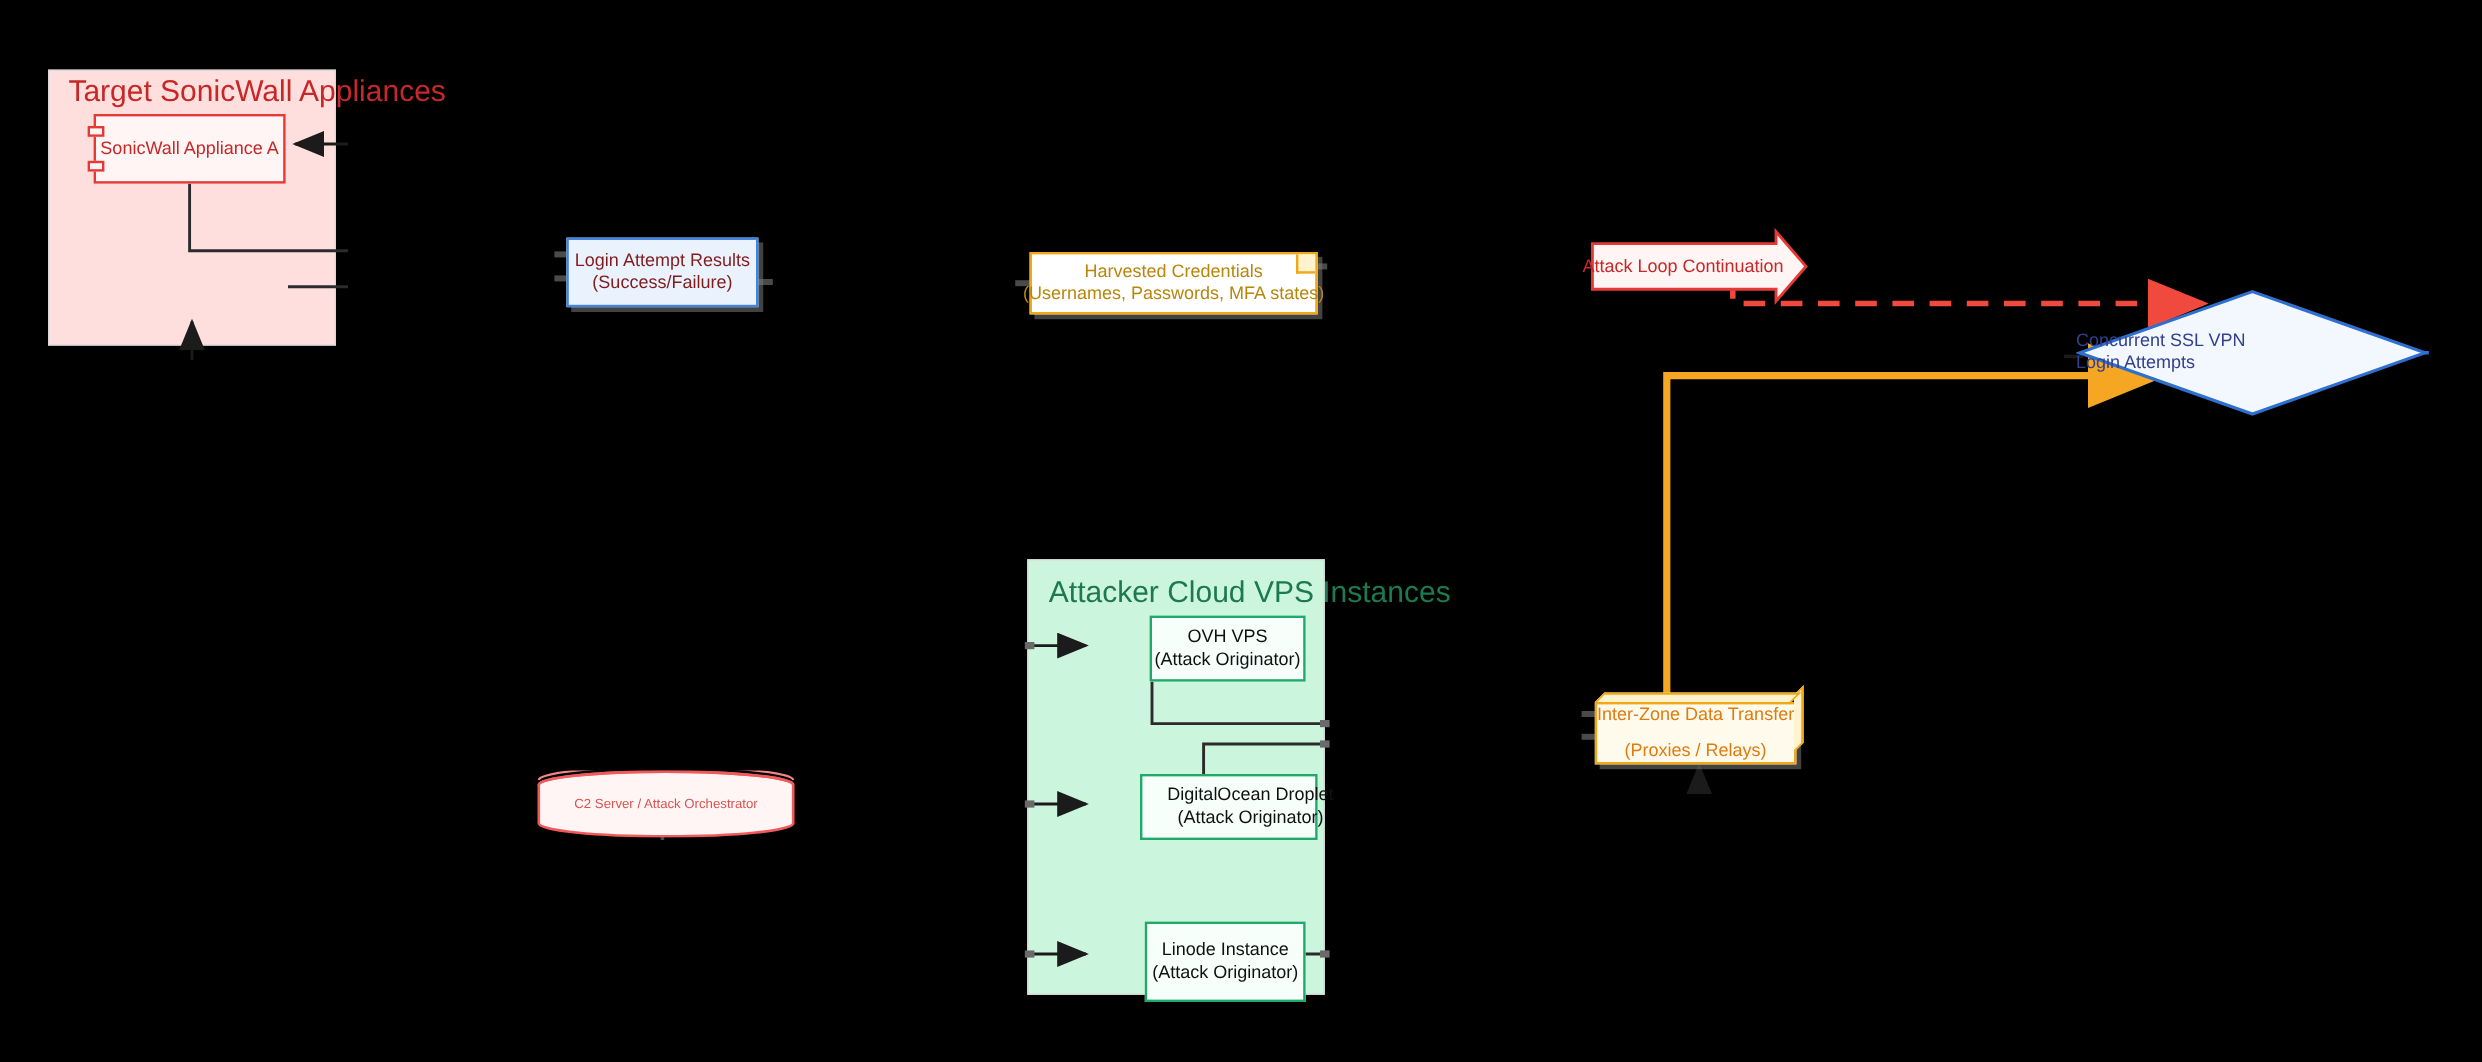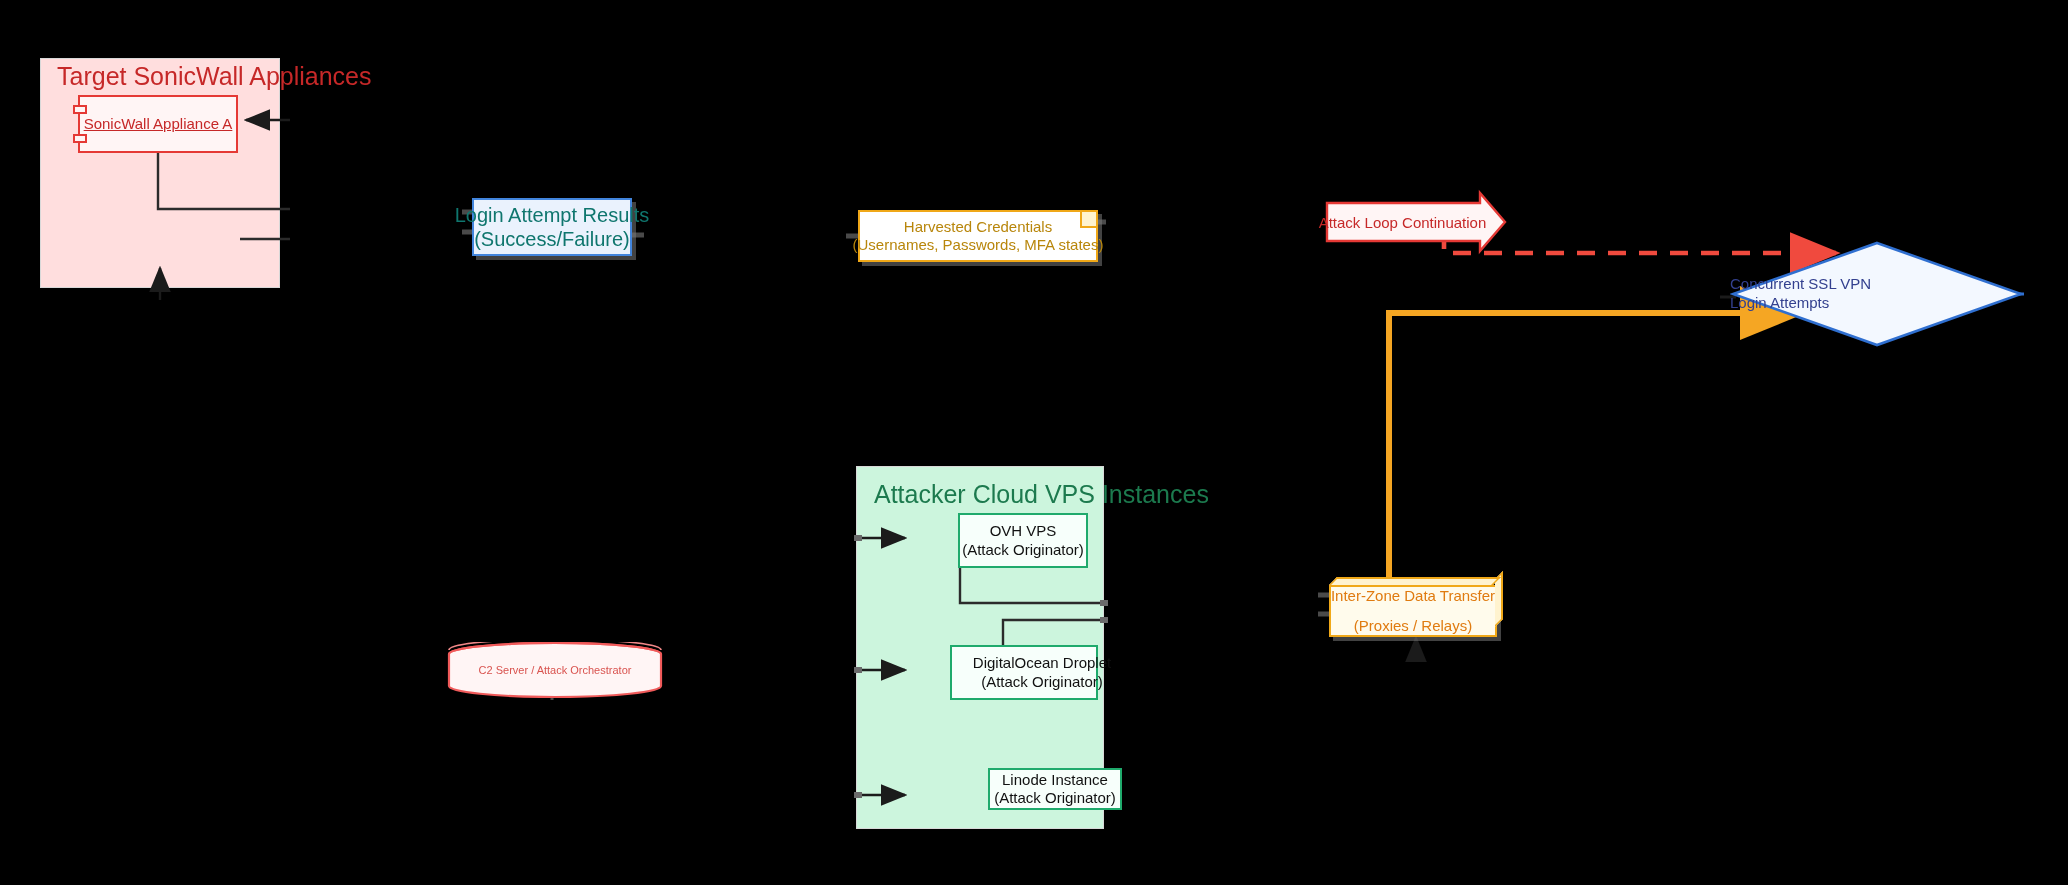--- a/index.html
+++ b/index.html
@@ -15,21 +15,21 @@
   .node .l1,.node .l2{display:block;white-space:nowrap;}
 
   
   .component{border:2px solid #e53935;background:#fff5f5;color:#c62828;font-size:15px;}
   .comp-tab{position:absolute;left:-7px;width:14px;height:9px;border:2px solid #e53935;background:#fff5f5;box-sizing:border-box;}
 
   
   .vpsbox{border:2px solid #1faa6c;background:#f7fffb;color:#111;font-size:15px;margin-left:40px;}
 
   
-  .bluebox{border:2px solid #4285dd;background:#eaf2fd;color:#0f766e;font-size:20px;}
+  .bluebox{border:2px solid #4285dd;background:#eaf2fd;color:#7f1d1d;font-size:15px;}
 
   
   .notebox{border:2px solid #f0a818;background:#ffffff;color:#b8860b;font-size:15px;}
   .fold{position:absolute;right:0;top:0;width:14px;height:14px;
         background:#fff3cf;border-left:2px solid #f0a818;border-bottom:2px solid #f0a818;}
 
   
   .node3d{border:2px solid #f0a818;background:#fffbec;color:#e07b10;font-size:15px;gap:12px;}
   .node3d .side{position:absolute;right:-8px;top:-8px;width:8px;height:100%;
         background:#fff3cf;border:2px solid #f0a818;border-left:none;
@@ -112,21 +112,21 @@
 
     <path d="M1104,620 L1003,620 L1003,645" stroke="#2b2b2b" stroke-width="2.4" fill="none"></path>
 
     <path d="M1048,795 L1104,795" stroke="#2b2b2b" stroke-width="2.4" fill="none"></path>
 
     <path d="M1100,603 L1108,603" stroke="#6a6a6a" stroke-width="6" fill="none"></path>
     <path d="M1100,620 L1108,620" stroke="#6a6a6a" stroke-width="6" fill="none"></path>
     <path d="M1100,795 L1108,795" stroke="#6a6a6a" stroke-width="6" fill="none"></path>
   </svg>
 
-  <div class="node component" style="left:78px;top:95px;width:160px;height:58px;text-decoration:underline;">
+  <div class="node component" style="left:78px;top:95px;width:160px;height:58px;">
     <span class="comp-tab" style="top:8px;"></span>
     <span class="comp-tab" style="bottom:8px;"></span>
     <span class="l1">SonicWall Appliance A</span>
   </div>
 
 
   <div class="node bluebox shadow" style="left:472px;top:198px;width:160px;height:58px;">
     <span class="l1">Login Attempt Results</span>
     <span class="l2">(Success/Failure)</span>
   </div>
@@ -179,18 +179,18 @@
   <div class="node vpsbox" style="left:918px;top:513px;width:130px;height:55px;">
     <span class="l1">OVH VPS</span>
     <span class="l2">(Attack Originator)</span>
   </div>
 
   <div class="node vpsbox" style="left:910px;top:645px;width:148px;height:55px;padding-left:36px;">
     <span class="l1">DigitalOcean Droplet</span>
     <span class="l2">(Attack Originator)</span>
   </div>
 
-  <div class="node vpsbox" style="left:948px;top:768px;width:134px;height:42px;">
+  <div class="node vpsbox" style="left:914px;top:768px;width:134px;height:67px;">
     <span class="l1">Linode Instance</span>
     <span class="l2">(Attack Originator)</span>
   </div>
 
 </div>
 
 </body></html>

